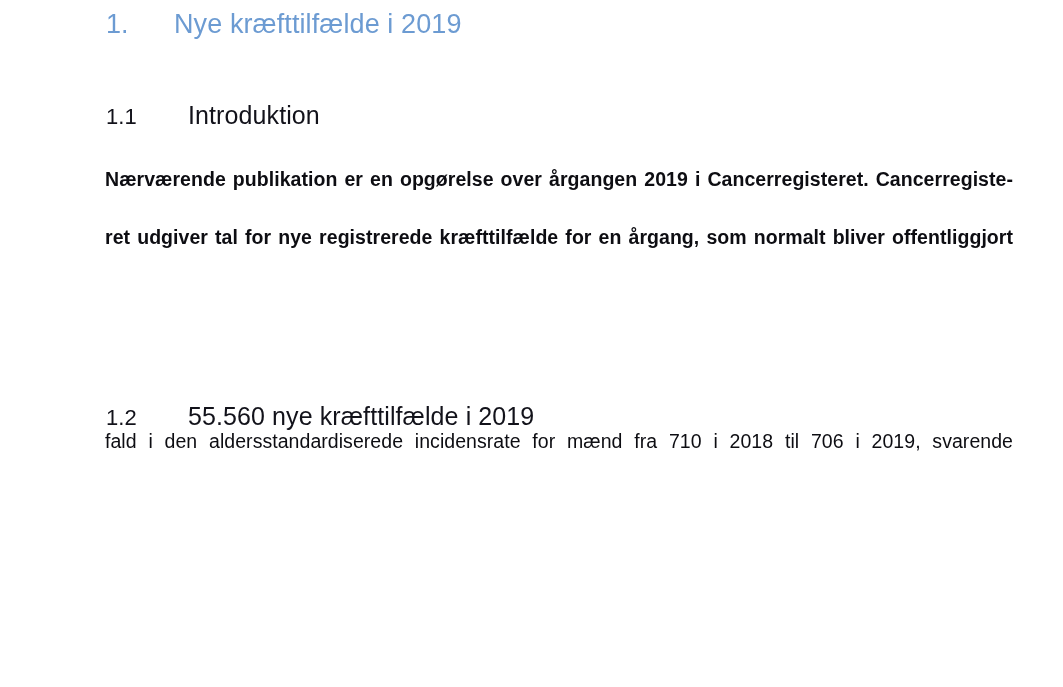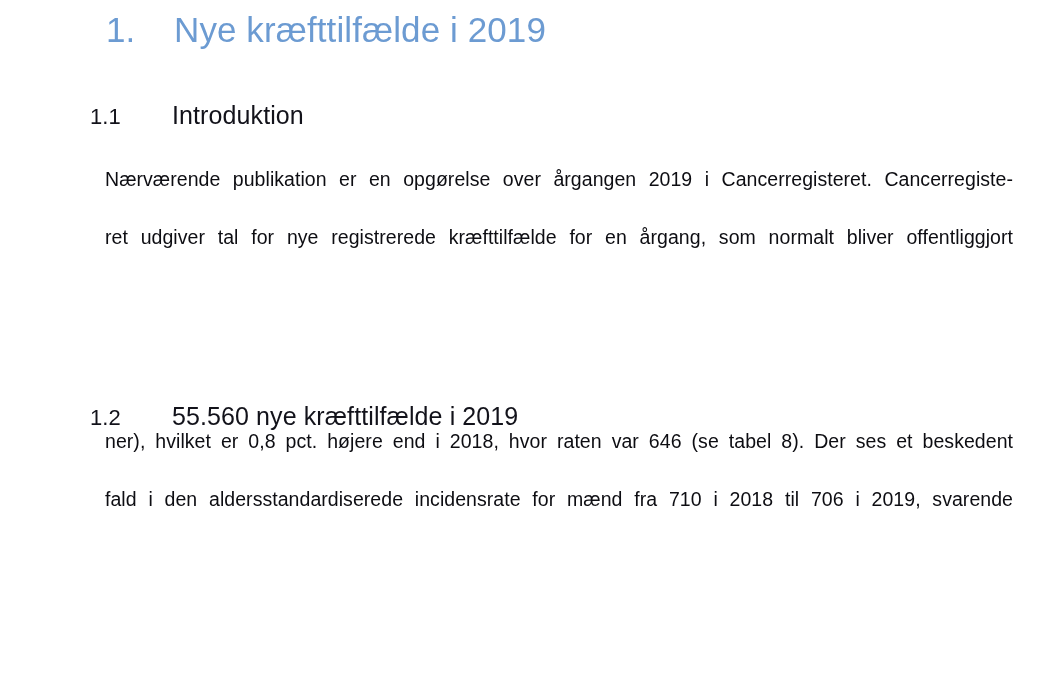--- a/index.html
+++ b/index.html
@@ -23,35 +23,35 @@
     background: #ffffff;
     box-sizing: border-box;
   }
 
   
   .h1 {
     position: absolute;
     left: 106px;
     top: 8px;
     width: 910px;
-    font-size: 35px;
+    font-size: 27px;
     font-weight: 400;
     color: #6c9bd2;
     letter-spacing: 0.1px;
     white-space: nowrap;
     line-height: 1.25;
   }
   .h1 .num {
     display: inline-block;
     width: 68px;
   }
 
   .h2 {
     position: absolute;
-    left: 90px;
+    left: 106px;
     width: 910px;
     font-size: 25px;
     font-weight: 400;
     color: #12121a;
     white-space: nowrap;
     line-height: 1.25;
     letter-spacing: 0.1px;
   }
   .h2 .num {
     display: inline-block;
@@ -68,21 +68,21 @@
     left: 105px;
     width: 908px;
     font-size: 19.5px;
     line-height: 29px;
     text-align: justify;
     text-justify: inter-word;
     color: #0d0d12;
     letter-spacing: 0.05px;
     word-spacing: 0.2px;
   }
-  .para-intro { top: 165px; }
+  .para-intro { top: 165px; font-weight: bold; }
   .para-cases { top: 427px; }
 
   
   .para .line {
     display: block;
     text-align: justify;
     white-space: pre-wrap;
   }
   .para .line::after {
     content: "";
@@ -110,18 +110,17 @@
   <div class="para para-intro">
     <span class="line">Nærværende publikation er en opgørelse over årgangen 2019 i Cancerregisteret. Cancerregiste-</span>
     <span class="line">ret udgiver tal for nye registrerede kræfttilfælde for en årgang, som normalt bliver offentliggjort</span>
   </div>
 
   <div class="h2 h2-cases">
     <span class="num">1.2</span><span>55.560 nye kræfttilfælde i 2019</span>
   </div>
 
   <div class="para para-cases">
-    <span class="line">ner), hvilket er 0,8 pct. højere end i 2018, hvor raten var 646 (se tabel 8). Der ses et beskedent</span>
     <span class="line">fald i den aldersstandardiserede incidensrate for mænd fra 710 i 2018 til 706 i 2019, svarende</span>
 
   </div>
 
 </div>
 
 </body></html>

